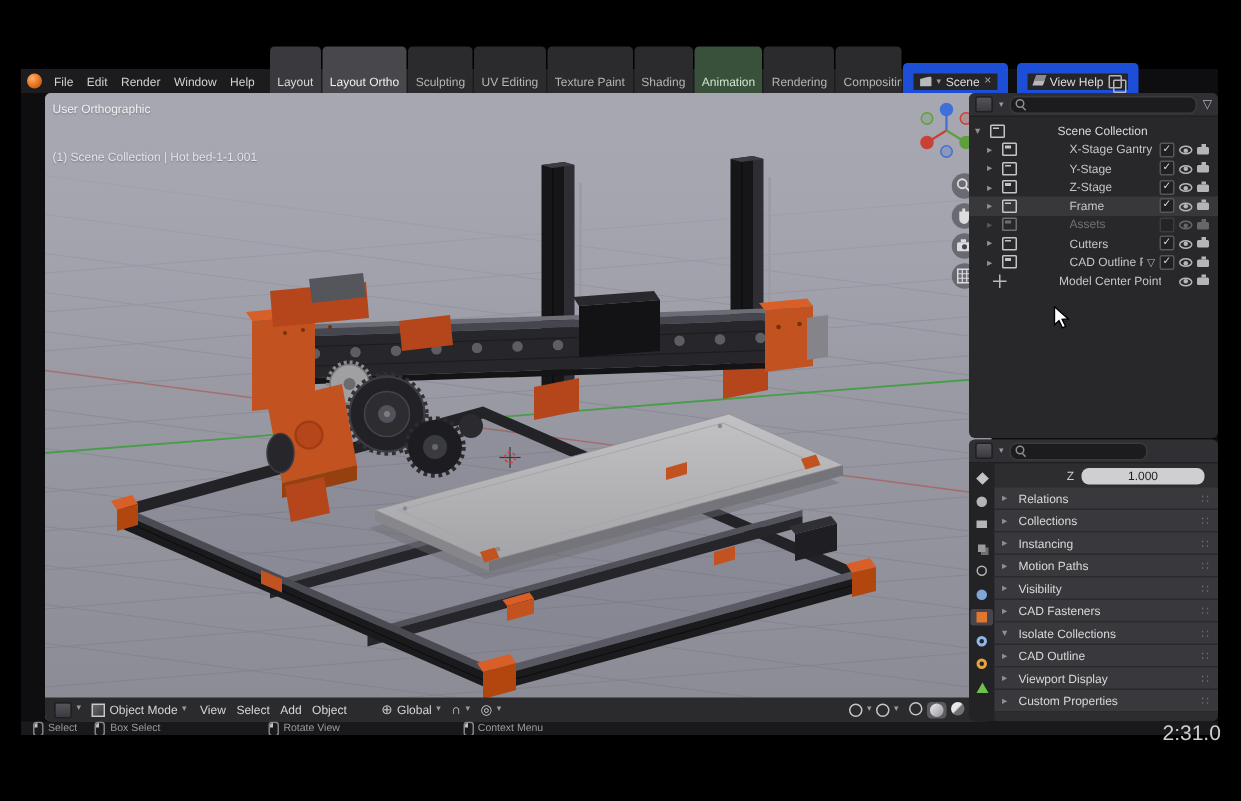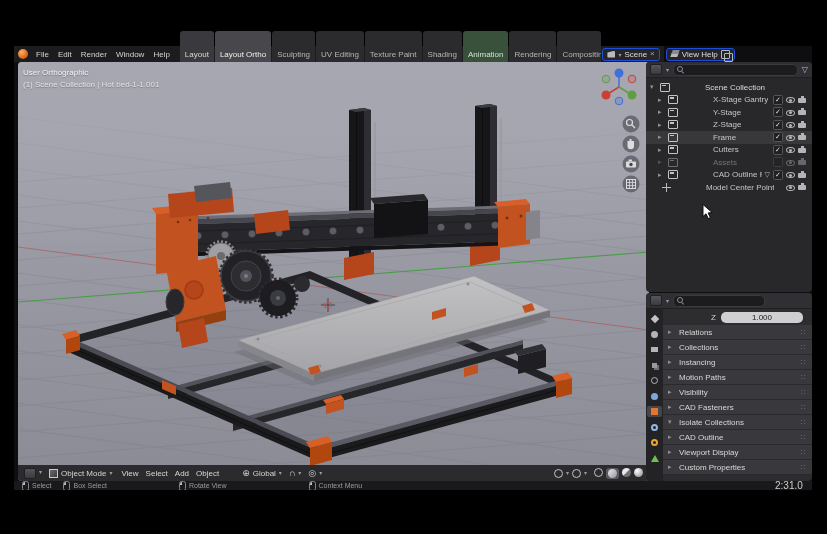--- a/index.html
+++ b/index.html
@@ -13,37 +13,37 @@
   .logo{width:10px;height:10px;border-radius:50%;flex:none;margin-right:3px;
         background:radial-gradient(circle at 35% 32%,#ffb066,#e07020 55%,#a64c0c);}
   .menu{font-size:8px;color:#d2d2d2;padding:0 4px;white-space:nowrap;}
   .tabs{display:flex;gap:1px;margin-left:5px;align-items:center;}
   .tab{font-size:8px;color:#b5b5b5;background:#2b2b2e;padding:19px 5px;border-radius:3px;white-space:nowrap;}
   .tab.active{background:#47474c;color:#efefef;}
   .tab.lit{background:#3a3a3e;color:#d8d8d8;}
   .tab.green{background:#39503a;color:#cfe3cf;}
   .tab.clip{max-width:34px;overflow:hidden;}
   .topright{margin-left:auto;display:flex;align-items:center;gap:6px;}
-  .chip{display:flex;align-items:center;gap:3px;background:#252528;border:1px solid #1d4ed8;
+  .chip{display:flex;align-items:center;gap:3px;background:#252528;border:7px solid #1d4ed8;
         border-radius:3px;padding:1px 4px;font-size:8px;color:#dedede;white-space:nowrap;}
   .ddm{font-size:6px;color:#9a9a9e;}
   .xbtn{color:#a5a5a9;font-size:8px;line-height:8px;}
   .i-scene{width:8px;height:7px;background:#b9b9bd;border-radius:1px;clip-path:polygon(0 30%,100% 0,100% 100%,0 100%);}
   .i-layers{width:8px;height:8px;position:relative;}
   .i-layers::before{content:"";position:absolute;left:0;top:3px;width:7px;height:4px;background:#b9b9bd;transform:skewX(-20deg);}
   .i-layers::after{content:"";position:absolute;left:1px;top:0;width:7px;height:4px;background:#8a8a8e;transform:skewX(-20deg);}
   .i-copy{width:7px;height:7px;border:1px solid #b5b5b9;border-radius:1px;position:relative;background:#252528;}
   .i-copy::before{content:"";position:absolute;left:2px;top:2px;width:7px;height:7px;border:1px solid #b5b5b9;border-radius:1px;}
 
   
-  .viewport{position:absolute;left:4px;top:16px;width:631px;height:419px;border-radius:4px;overflow:hidden;
+  .viewport{position:absolute;left:16px;top:16px;width:631px;height:419px;border-radius:4px;overflow:hidden;
             background:linear-gradient(#a7a7b2,#8b8b95);}
   .vp-overlay{position:absolute;left:5px;top:5px;font-size:8px;line-height:12px;color:#f2f2f2;
               text-shadow:0 1px 1px rgba(30,30,40,.35);pointer-events:none;}
-  .vp-overlay .l2{color:#e4e4e6;}
+  .vp-overlay .l2{color:#e4e4e6;margin-top:20px;}
   .scene-svg{position:absolute;left:0;top:0;}
   .gizmo-svg{position:absolute;right:4px;top:4px;}
   
   .vp-footer{position:absolute;left:0;bottom:0;width:100%;height:16px;background:#2b2b2e;
              display:flex;align-items:center;gap:7px;padding:0 6px;box-sizing:border-box;
              font-size:8px;color:#d5d5d5;}
   .fgrp{display:flex;align-items:flex-start;gap:3px;white-space:nowrap;}
   .edicon{width:10px;height:9px;background:linear-gradient(#55555c,#3a3a3f);border:1px solid #202022;border-radius:2px;}
   .i-cube{width:7px;height:7px;border:1px solid #c9c9cd;background:linear-gradient(135deg,#6a6a70,#3c3c40);}
   .fmenu{padding:0 2px;color:#d8d8d8;}
@@ -105,21 +105,21 @@
            gap:4px;padding:0 5px;font-size:8px;color:#d8d8d8;}
   .grip{margin-left:auto;color:#6f6f74;font-size:8px;letter-spacing:1px;}
 
   
   .statusbar{position:absolute;left:0;top:435px;width:798px;height:9px;background:#19191b;
              display:flex;align-items:center;gap:12px;padding:0 8px;box-sizing:border-box;
              font-size:7px;color:#9a9a9e;overflow:hidden;}
   .sitem{display:flex;align-items:center;gap:3px;white-space:nowrap;}
   .mouse{width:5px;height:8px;border:1px solid #84848a;border-radius:2.5px;position:relative;flex:none;}
   .mouse::before{content:"";position:absolute;left:0;top:0;width:2px;height:3px;background:#bfbfc4;border-radius:2px 0 0 0;}
-  .timer{position:absolute;left:775px;top:480px;font-size:10px;color:#cfcfcf;}
+  .timer{position:absolute;left:775px;top:480px;font-size:14px;color:#cfcfcf;}
   .cursor{position:absolute;left:702px;top:204px;}
 </style>
 </head>
 <body>
 
 <div class="screen">
   <div class="app">
 
     <div class="topbar">
       <div class="logo"></div>
@@ -464,37 +464,37 @@
         <span class="tri">▸</span>
         <span class="i-col"></span>
         <span class="lbl">Frame</span>
         <span class="rt">
           <span class="i-chk">✓</span>
           <span class="i-eye"></span>
           <span class="i-cam"></span>
         </span>
       </div>
 
+      <div class="row dim">
+        <span class="tri">▸</span>
+        <span class="i-col"></span>
+        <span class="lbl">Assets</span>
+        <span class="rt">
+          <span class="i-chk"></span>
+          <span class="i-eye"></span>
+          <span class="i-cam"></span>
+        </span>
+      </div>
+
       <div class="row">
         <span class="tri">▸</span>
         <span class="i-col"></span>
         <span class="lbl">Cutters</span>
         <span class="rt">
           <span class="i-chk">✓</span>
-          <span class="i-eye"></span>
-          <span class="i-cam"></span>
-        </span>
-      </div>
-
-      <div class="row dim">
-        <span class="tri">▸</span>
-        <span class="i-col"></span>
-        <span class="lbl">Assets</span>
-        <span class="rt">
-          <span class="i-chk"></span>
           <span class="i-eye"></span>
           <span class="i-cam"></span>
         </span>
       </div>
 
       <div class="row">
         <span class="tri">▸</span>
         <span class="i-col"></span>
         <span class="lbl">CAD Outline Render</span>
         <span class="funnel" style="font-size:7px">▽</span>

